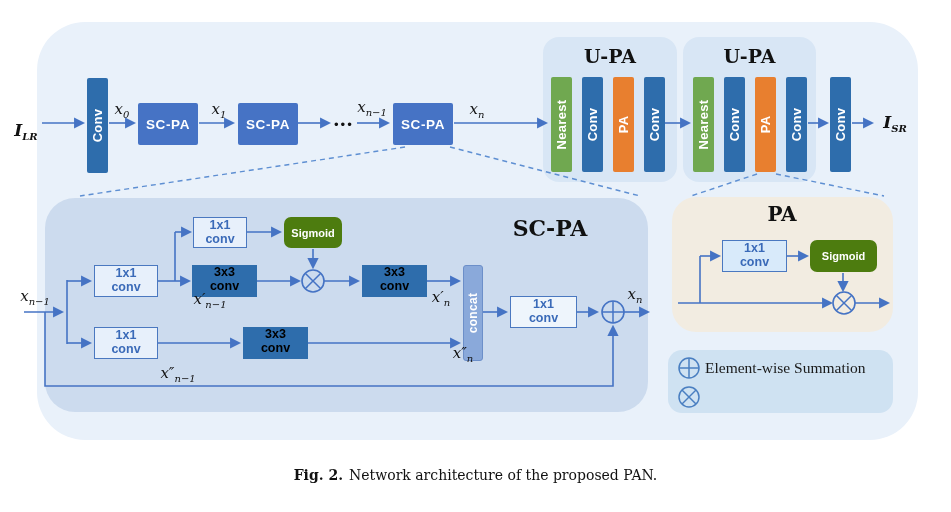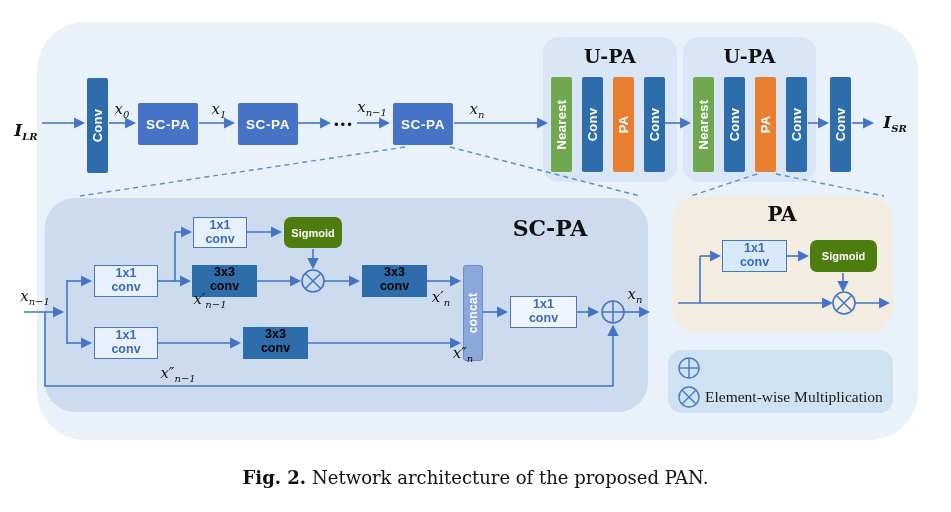--- a/index.html
+++ b/index.html
@@ -40,21 +40,21 @@
   .title-serif{font-family:"DejaVu Serif","Liberation Serif",serif;font-weight:bold;
                color:#111;text-align:center;}
   .mathlabel{font-family:"DejaVu Serif","Liberation Serif",serif;font-style:italic;
              font-size:15px;color:#111;text-align:center;white-space:nowrap;}
   .mathlabel sub{font-size:10px;font-style:italic;}
   .mathbold{font-weight:bold;font-size:17px;}
   .dots{font-family:"DejaVu Serif",serif;font-weight:bold;font-size:19px;color:#111;}
   .legend-text{font-family:"Liberation Serif",serif;font-size:15.5px;color:#1a1a1a;
                height:22px;line-height:22px;white-space:nowrap;}
   .caption{left:0;top:467px;width:951px;text-align:center;
-           font-family:"DejaVu Serif","Liberation Serif",serif;font-size:18px;color:#111;}
+           font-family:"DejaVu Serif","Liberation Serif",serif;font-size:14px;color:#111;}
   .caption b{margin-right:6px;}
   svg.overlay{left:0;top:0;pointer-events:none;}
   .ln{stroke:#4573c4;stroke-width:1.6;fill:none;}
   .dash{stroke:#5e8fd2;stroke-width:1.4;stroke-dasharray:5 4;fill:none;}
   .op{fill:none;stroke:#4573c4;stroke-width:1.6;}
   .opl{stroke:#4573c4;stroke-width:1.5;}
   .lop{fill:none;stroke:#4a7fc1;stroke-width:1.5;}
 </style>
 </head>
 <body>
@@ -274,19 +274,19 @@
 
   <div class="abs convbox light" style="left:722px;top:240px;width:65px;height:32px;background:#d8eafa;">
     <span>1x1</span>
       <span>conv</span>
     </div>
 
   <div class="abs sigmoid" style="left:810px;top:240px;width:67px;height:32px;">
       <span>Sigmoid</span>
     </div>
 
-  <div class="abs legend-text" style="left:705px;top:386px;">Element-wise Multiplication</div>
+  <div class="abs legend-text" style="left:705px;top:357px;">Element-wise Summation</div>
 
   <div class="abs caption">
     <b>Fig. 2.</b><span>Network architecture of the proposed PAN.</span>
   </div>
 
 </div>
 
 </body></html>

